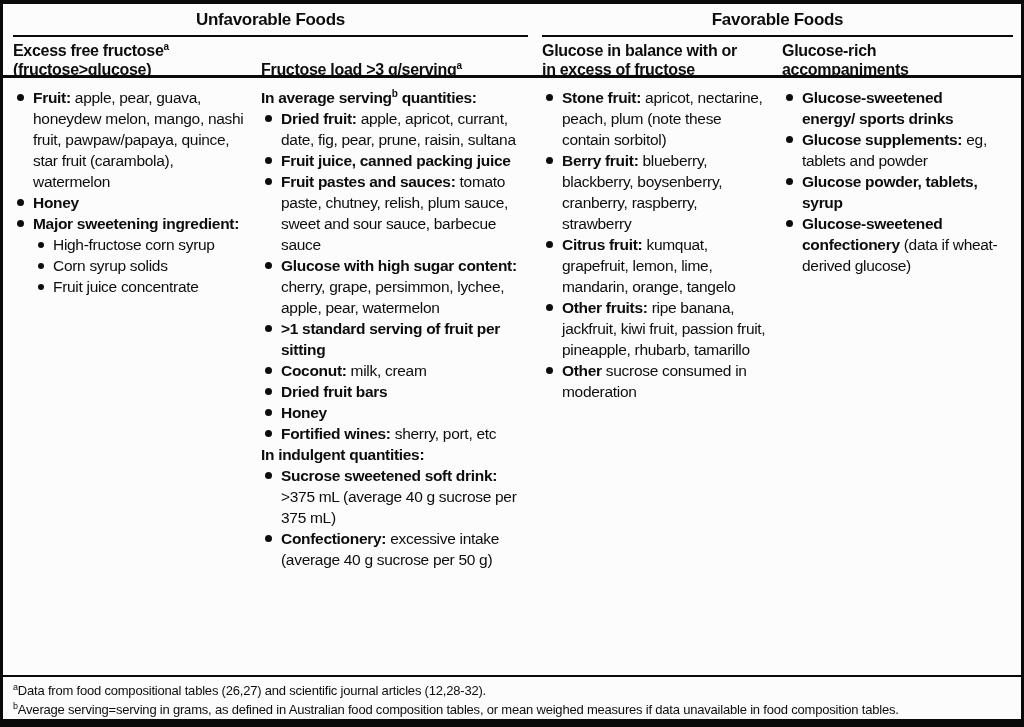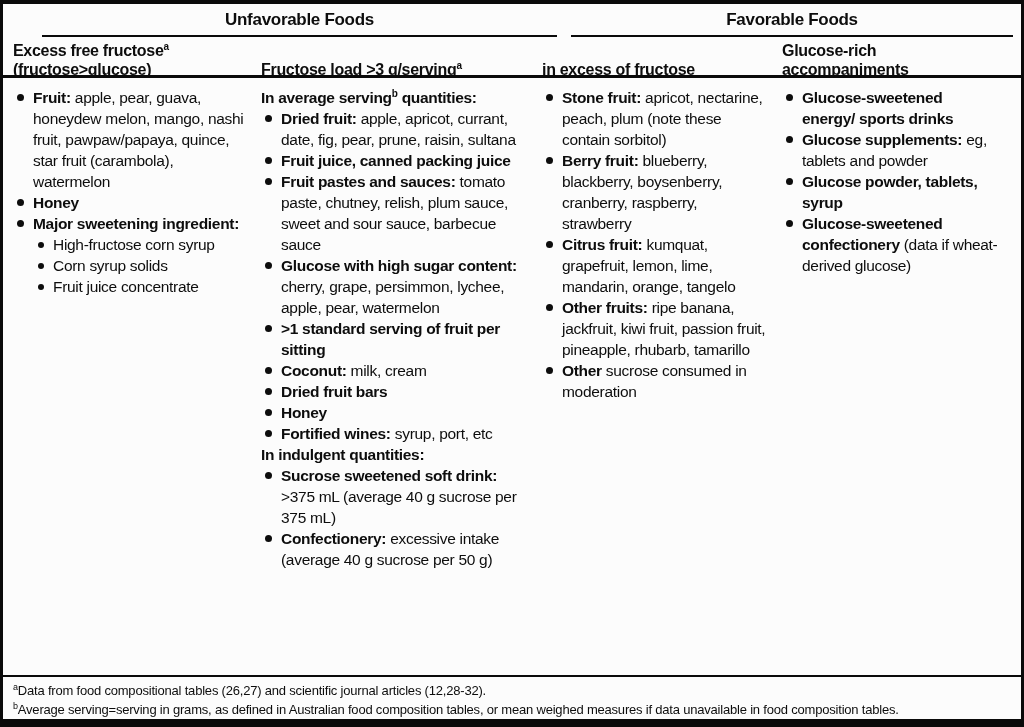--- a/index.html
+++ b/index.html
@@ -16,21 +16,21 @@
     overflow: hidden;
     display: flex;
     flex-direction: column;
   }
   .grid {
     display: grid;
     grid-template-columns: 248px 281px 240px 1fr;
     padding: 0 8px 0 10px;
   }
   
-  .row-groups { height: 40px; margin-left: 29px; }
+  .row-groups { height: 40px; }
   .group-cell {
     display: flex; align-items: flex-start; justify-content: center;
     font-weight: bold; font-size: 17px;
     padding-top: 6px;
     border-bottom: 2px solid #0a0a0a;
   }
   .group-unfav { grid-column: 1 / 3; margin-right: 14px; }
   .group-fav   { grid-column: 3 / 5; }
   
   .row-headers { height: 38px; align-items: end; }
@@ -63,21 +63,21 @@
 <div class="page">
 
   <div class="grid row-groups">
     <div class="group-cell group-unfav">Unfavorable Foods</div>
     <div class="group-cell group-fav">Favorable Foods</div>
   </div>
 
   <div class="grid row-headers">
     <div class="col-header"><span>Excess free fructose</span><sup>a</sup><br><span>(fructose&gt;glucose)</span></div>
     <div class="col-header"><span>Fructose load &gt;3 g/serving</span><sup>a</sup></div>
-    <div class="col-header"><br><span>in excess of fructose</span></div>
+    <div class="col-header"><span>Glucose in balance with or</span><br><span>in excess of fructose</span></div>
     <div class="col-header"><span>Glucose-rich accompaniments</span></div>
   </div>
 
   <div class="rule-full"></div>
 
   <div class="grid row-body">
     <div class="body-col">
         <div class="item bullet"><span class="bullet"></span><span class="b">Fruit:</span><span> apple, pear, guava, honeydew melon, mango, nashi fruit, pawpaw/papaya, quince, star fruit (carambola), watermelon</span></div>
         <div class="item bullet"><span class="bullet"></span><span class="b">Honey</span></div>
         <div class="item bullet"><span class="bullet"></span><span class="b">Major sweetening ingredient:</span></div>
@@ -88,21 +88,21 @@
     <div class="body-col">
         <div class="item heading"><span class="b">In average serving</span><sup class="b">b</sup><span class="b"> quantities:</span></div>
         <div class="item bullet"><span class="bullet"></span><span class="b">Dried fruit:</span><span> apple, apricot, currant, date, fig, pear, prune, raisin, sultana</span></div>
         <div class="item bullet"><span class="bullet"></span><span class="b">Fruit juice, canned packing juice</span></div>
         <div class="item bullet"><span class="bullet"></span><span class="b">Fruit pastes and sauces:</span><span> tomato paste, chutney, relish, plum sauce, sweet and sour sauce, barbecue sauce</span></div>
         <div class="item bullet"><span class="bullet"></span><span class="b">Glucose with high sugar content:</span><span> cherry, grape, persimmon, lychee, apple, pear, watermelon</span></div>
         <div class="item bullet"><span class="bullet"></span><span class="b">&gt;1 standard serving of fruit per sitting</span></div>
         <div class="item bullet"><span class="bullet"></span><span class="b">Coconut:</span><span> milk, cream</span></div>
         <div class="item bullet"><span class="bullet"></span><span class="b">Dried fruit bars</span></div>
         <div class="item bullet"><span class="bullet"></span><span class="b">Honey</span></div>
-        <div class="item bullet"><span class="bullet"></span><span class="b">Fortified wines:</span><span> syrup, port, etc</span></div>
+        <div class="item bullet"><span class="bullet"></span><span class="b">Fortified wines:</span><span> sherry, port, etc</span></div>
         <div class="item heading"><span class="b">In indulgent quantities:</span></div>
         <div class="item bullet"><span class="bullet"></span><span class="b">Sucrose sweetened soft drink:</span><span> &gt;375 mL (average 40 g sucrose per 375 mL)</span></div>
         <div class="item bullet"><span class="bullet"></span><span class="b">Confectionery:</span><span> excessive intake (average 40 g sucrose per 50 g)</span></div>
       </div>
     <div class="body-col">
         <div class="item bullet"><span class="bullet"></span><span class="b">Stone fruit:</span><span> apricot, nectarine, peach, plum (note these contain sorbitol)</span></div>
         <div class="item bullet"><span class="bullet"></span><span class="b">Berry fruit:</span><span> blueberry, blackberry, boysenberry, cranberry, raspberry, strawberry</span></div>
         <div class="item bullet"><span class="bullet"></span><span class="b">Citrus fruit:</span><span> kumquat, grapefruit, lemon, lime, mandarin, orange, tangelo</span></div>
         <div class="item bullet"><span class="bullet"></span><span class="b">Other fruits:</span><span> ripe banana, jackfruit, kiwi fruit, passion fruit, pineapple, rhubarb, tamarillo</span></div>
         <div class="item bullet"><span class="bullet"></span><span class="b">Other</span><span> sucrose consumed in moderation</span></div>

